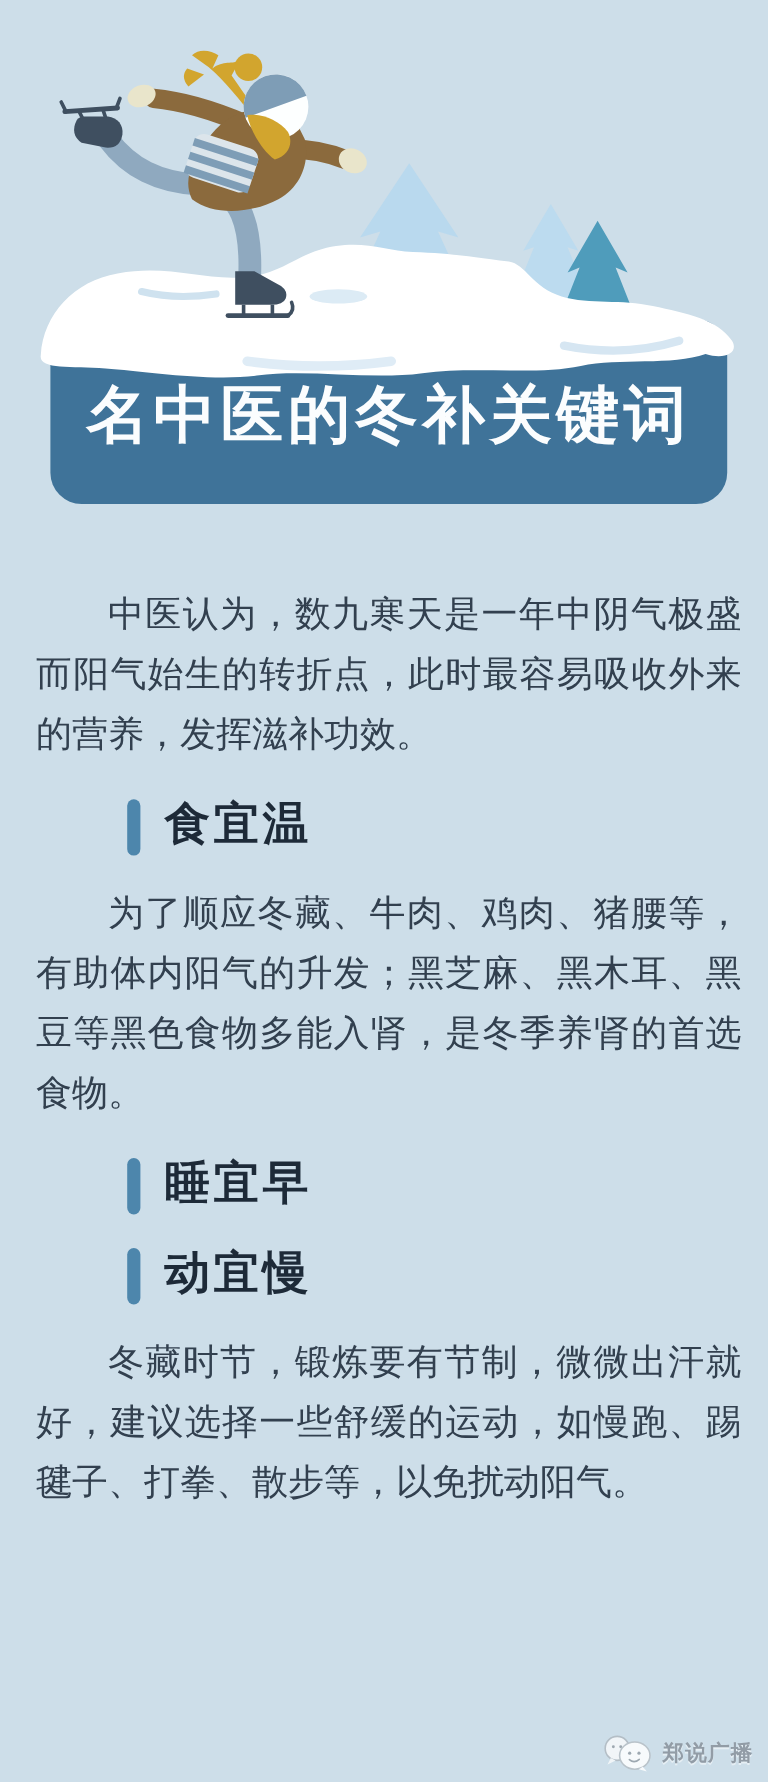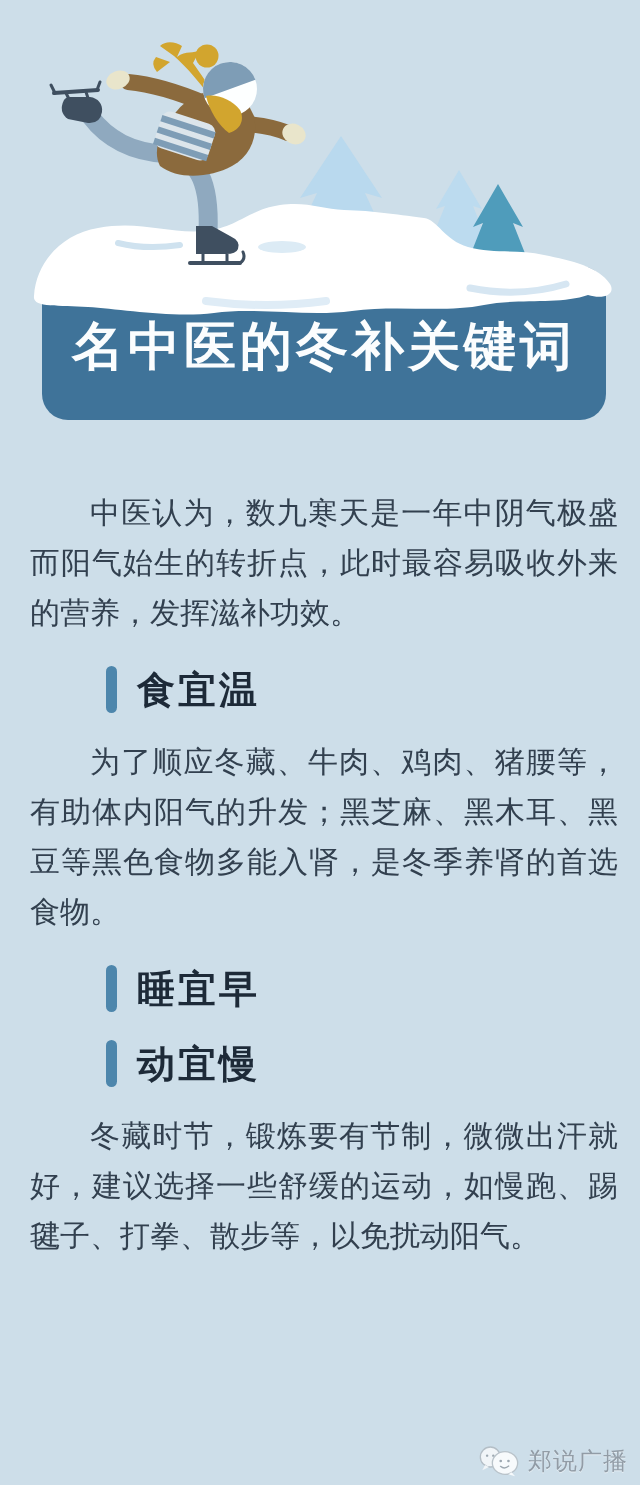--- a/index.html
+++ b/index.html
@@ -54,44 +54,45 @@
     height: 47px;
   }
   .bar {
     width: 11px;
     height: 47px;
     border-radius: 6px;
     background: var(--accent);
     flex: 0 0 auto;
   }
   .sec-title {
-    font-family: Liberation Sans, sans-serif;
+    font-family: Liberation Mono, monospace;
     font-weight: 700;
     font-size: 38px;
     line-height: 1;
     letter-spacing: 3px;
     color: var(--heading);
   }
   .watermark {
     position: absolute;
     right: 12px;
     bottom: 8px;
     display: flex;
     align-items: center;
     gap: 7px;
     z-index: 3;
     opacity: 0.92;
   }
   .watermark-icon { width: 44px; height: 32px; display: block; }
   .watermark-label {
-    font-size: 24px;
+    font-size: 18px;
     letter-spacing: 1px;
     color: var(--watermark);
     text-shadow: 0 1px 0 rgba(255,255,255,0.55);
     white-space: nowrap;
+    font-weight: bold;
   }
 </style>
 </head>
 <body>
 
 <header class="hero">
   <svg class="hero-svg" viewBox="0 0 640 430" aria-hidden="true">
 
     <g>
       <path fill="#b9d9ee" d="M341,136 L300,198 L317,193 L293,245 L312,239 L281,302 L401,302 L370,239 L389,245 L365,193 L382,198 Z"></path>

